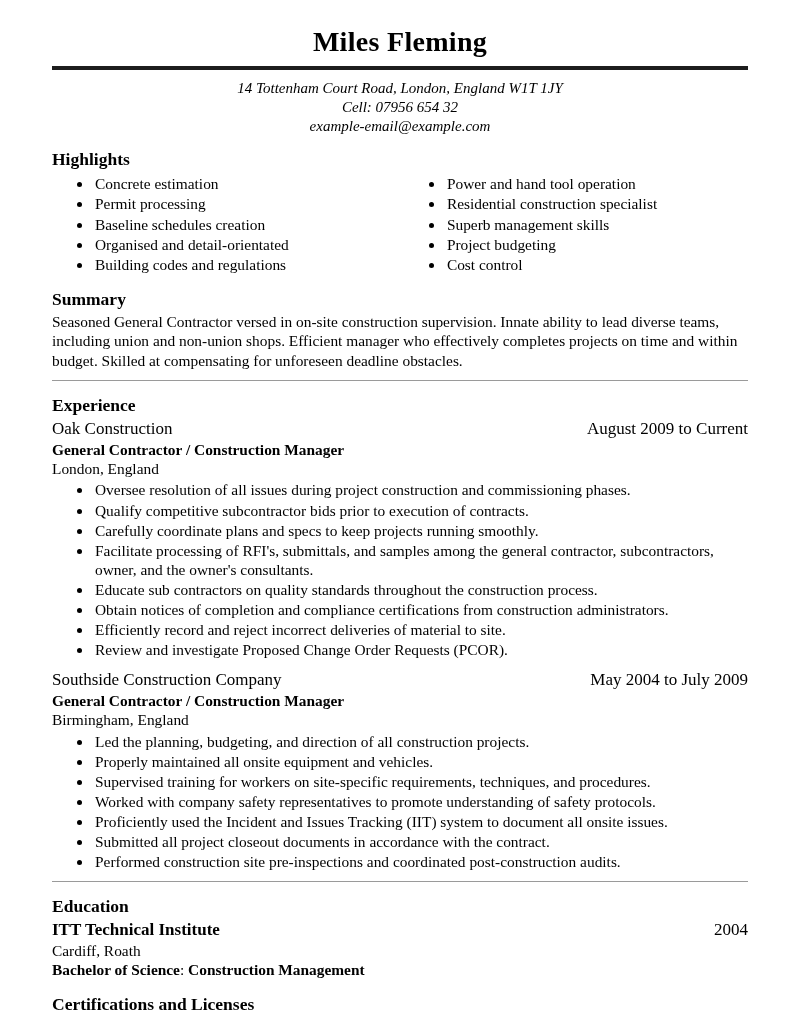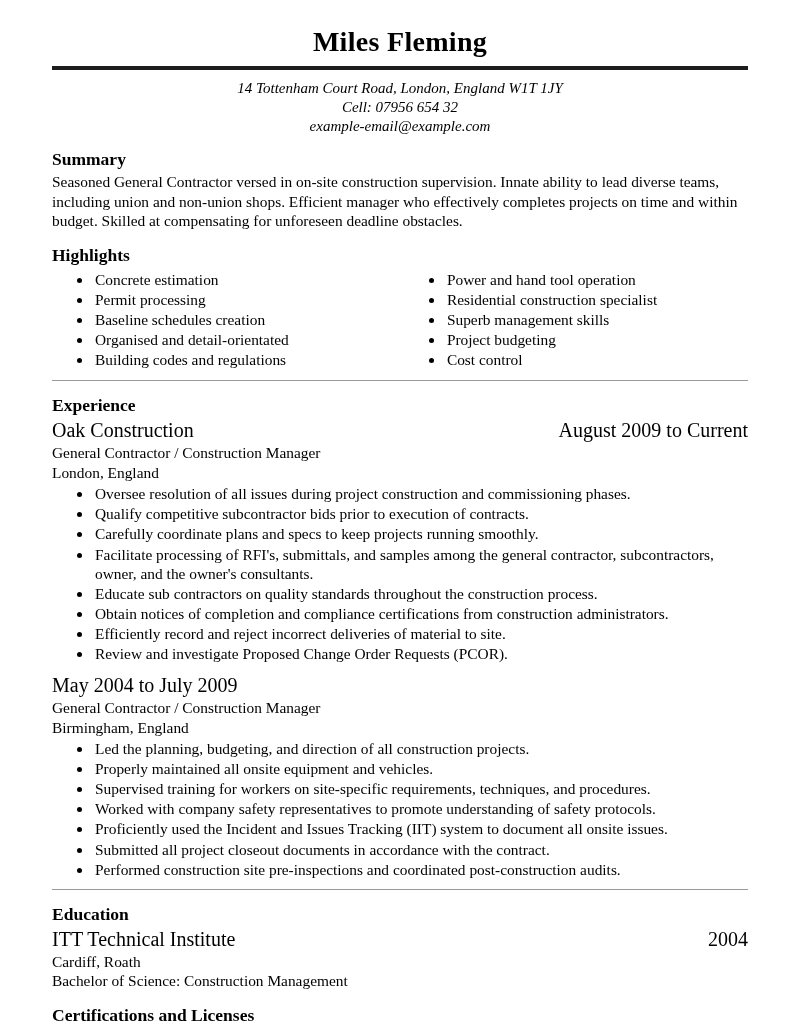--- a/index.html
+++ b/index.html
@@ -66,24 +66,24 @@
   .rule-thin {
     border: none;
     border-top: 1px solid #9a9a9a;
     margin: 10px 0 0 0;
   }
 
   .row-split {
     display: flex;
     justify-content: space-between;
     align-items: center;
-    font-size: 20px;
+    font-size: 17px;
     line-height: 1.26;
   }
-  .bold { font-weight: 400; }
+  .bold { font-weight: 700; }
   .line { font-size: 15.4px; line-height: 1.26; }
 
   .job { margin-top: 3px; }
   .job + .job { margin-top: 10px; }
 
   section { display: block; }
 </style>
 </head>
 <body>
 
@@ -93,25 +93,20 @@
     <h1 class="name">Miles Fleming</h1>
     <div class="rule-thick"></div>
     <div class="contact">
       <div>14 Tottenham Court Road, London, England W1T 1JY</div>
       <div>Cell: 07956 654 32</div>
       <div>example-email@example.com</div>
     </div>
   </header>
 
   <section>
-    <h2 class="section-heading">Summary</h2>
-    <p class="body-text">Seasoned General Contractor versed in on-site construction supervision. Innate ability to lead diverse teams, including union and non-union shops. Efficient manager who effectively completes projects on time and within budget. Skilled at compensating for unforeseen deadline obstacles.</p>
-  </section>
-
-  <section>
     <h2 class="section-heading">Highlights</h2>
     <div class="cols">
       <div class="col-left">
         <ul class="bullets">
           <li>Concrete estimation</li>
           <li>Permit processing</li>
           <li>Baseline schedules creation</li>
           <li>Organised and detail-orientated</li>
           <li>Building codes and regulations</li>
         </ul>
@@ -119,20 +114,25 @@
       <div class="col-right">
         <ul class="bullets">
           <li>Power and hand tool operation</li>
           <li>Residential construction specialist</li>
           <li>Superb management skills</li>
           <li>Project budgeting</li>
           <li>Cost control</li>
         </ul>
       </div>
     </div>
+  </section>
+
+  <section>
+    <h2 class="section-heading">Summary</h2>
+    <p class="body-text">Seasoned General Contractor versed in on-site construction supervision. Innate ability to lead diverse teams, including union and non-union shops. Efficient manager who effectively completes projects on time and within budget. Skilled at compensating for unforeseen deadline obstacles.</p>
   </section>
 
   <hr class="rule-thin">
 
   <section>
     <h2 class="section-heading">Experience</h2>
 
     <div class="job">
       <div class="row-split">
         <span>Oak Construction</span>
@@ -147,20 +147,21 @@
         <li>Facilitate processing of RFI's, submittals, and samples among the general contractor, subcontractors, owner, and the owner's consultants.</li>
         <li>Educate sub contractors on quality standards throughout the construction process.</li>
         <li>Obtain notices of completion and compliance certifications from construction administrators.</li>
         <li>Efficiently record and reject incorrect deliveries of material to site.</li>
         <li>Review and investigate Proposed Change Order Requests (PCOR).</li>
       </ul>
     </div>
 
     <div class="job">
       <div class="row-split">
+        <span>Southside Construction Company</span>
         <span>May 2004 to July 2009</span>
       </div>
       <div class="line bold">General Contractor / Construction Manager</div>
       <div class="line">Birmingham, England</div>
       <ul class="bullets">
         <li>Led the planning, budgeting, and direction of all construction projects.</li>
         <li>Properly maintained all onsite equipment and vehicles.</li>
         <li>Supervised training for workers on site-specific requirements, techniques, and procedures.</li>
         <li>Worked with company safety representatives to promote understanding of safety protocols.</li>
         <li>Proficiently used the Incident and Issues Tracking (IIT) system to document all onsite issues.</li>

